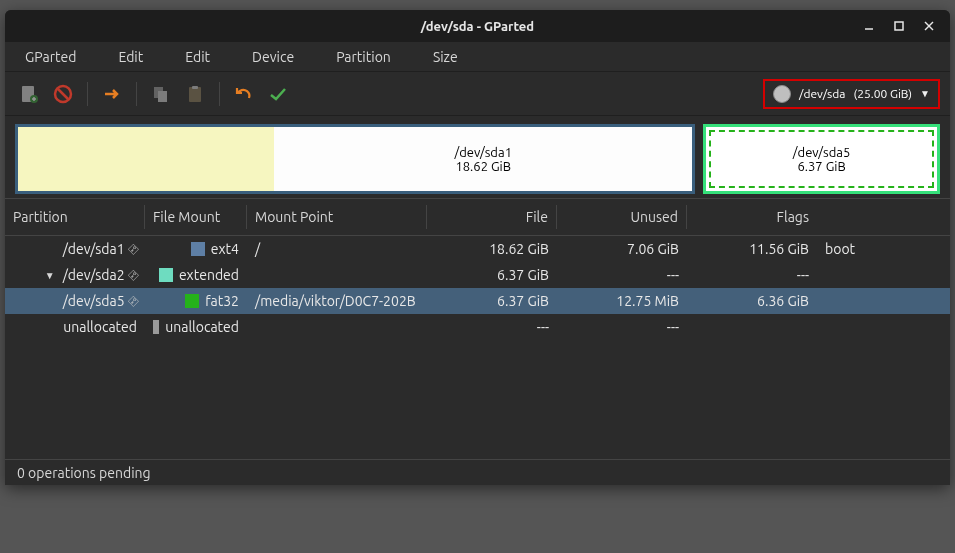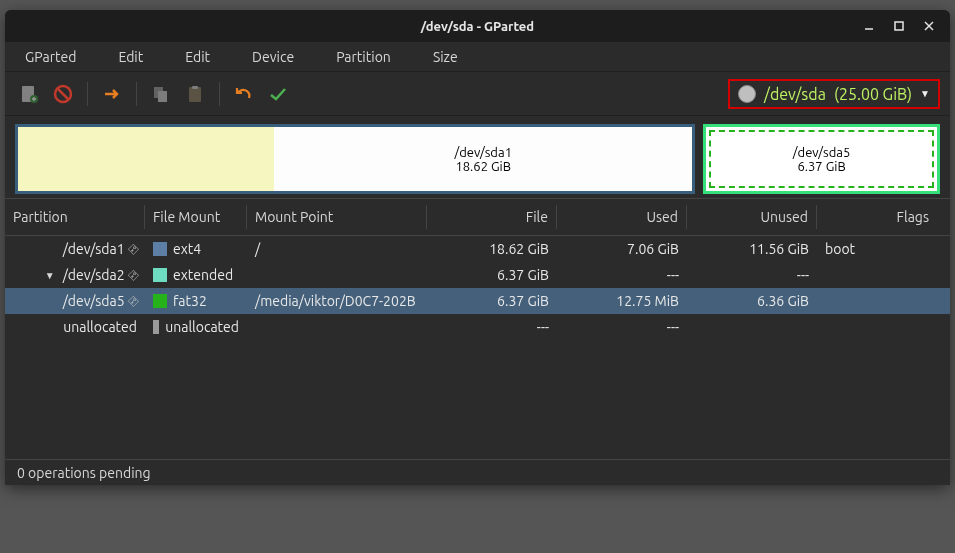--- a/index.html
+++ b/index.html
@@ -9,21 +9,21 @@
 .titlebar-title { color: #e6e6e6; font-size: 13px; font-weight: 600; }
 .window-controls { position: absolute; right: 6px; display: flex; gap: 0; }
 .win-btn { width: 30px; height: 24px; display: flex; align-items: center; justify-content: center; color: #e6e6e6; font-size: 11px; cursor: pointer; }
 .menubar { height: 30px; background: #2b2b2b; display: flex; align-items: center; padding: 0 10px; gap: 22px; border-bottom: 1px solid #1f1f1f; }
 .menu-item { color: #d7d7d7; font-size: 14px; padding: 4px 10px; cursor: pointer; }
 .toolbar { height: 44px; background: #2b2b2b; display: flex; align-items: center; padding: 0 10px; gap: 6px; border-bottom: 1px solid #1f1f1f; }
 .tool-btn { width: 28px; height: 28px; display: flex; align-items: center; justify-content: center; cursor: pointer; }
 .tool-disabled { opacity: 0.5; cursor: default; }
 .device-selector { margin-left: auto; border: 2px solid #d40000; padding: 4px 8px; display: flex; align-items: center; gap: 8px; background: #2b2b2b; }
 .disk-icon { width: 18px; height: 18px; background: #bfbfbf; border-radius: 50%; border: 1px solid #8a8a8a; display: inline-block; }
-.device-text { color: #bef264; font-size: 16px; }
+.device-text { color: #ffffff; font-size: 12px; }
 .chevron { color: #f0f0f0; font-size: 10px; }
 .partition-graph { height: 70px; margin: 8px 10px 4px 10px; display: flex; gap: 8px; }
 .part-block { border: 3px solid; display: flex; flex-direction: column; align-items: center; justify-content: center; color: #000; font-size: 13px; cursor: pointer; }
 .part-sda1 { flex: 74.5; border-color: #3a5f7d; background: #fdfdfd; display: flex; flex-direction: row; }
 .part-sda1-used { width: 38%; height: 100%; background: #f6f6c0; }
 .part-sda1-labels { flex:1; display:flex; flex-direction:column; align-items:center; justify-content:center; }
 .part-sda5 { flex: 25.5; border-color: #35e07a; background: #fff; position: relative; }
 .part-sda5-inner { position:absolute; inset:3px; border: 2px dashed #25b21a; display:flex; flex-direction:column; align-items:center; justify-content:center; background:#fff; }
 .table-header { display: grid; grid-template-columns: 140px 102px 180px 130px 130px 130px 120px; background: #2b2b2b; padding: 6px 0; border-top: 1px solid #444; border-bottom: 1px solid #444; color: #d7d7d7; font-size: 14px; }
 .th { padding: 4px 8px; border-right: 1px solid #444; }
@@ -31,21 +31,21 @@
 .table-body { flex:1; background: #2b2b2b; overflow-y: auto; }
 .trow { display: grid; grid-template-columns: 140px 102px 180px 130px 130px 130px 120px; color: #e8e8e8; font-size: 14px; padding: 2px 0; cursor: pointer; }
 .trow.selected { background: #44607a; }
 .td { padding: 3px 8px; overflow: hidden; white-space: nowrap; }
 .td-r { text-align: right; }
 .part-name { display:flex; align-items:center; justify-content: flex-end; gap: 4px; }
 .indent1 { padding-left: 0; }
 .indent2 { padding-left: 22px; }
 .expander { color:#d7d7d7; font-size:10px; margin-right:4px; }
 .key-icon { font-size:11px; color:#ccc; transform: rotate(45deg); display:inline-block; }
-.fs-cell { display:flex; align-items:center; gap:6px; justify-content:flex-start; }
+.fs-cell { display:flex; align-items:center; gap:6px; justify-content:flex-end; }
 .fs-swatch { width:14px; height:14px; display:inline-block; }
 .sw-ext4 { background:#5e7fa5; }
 .sw-extended { background:#6edcc0; }
 .sw-fat32 { background:#25b21a; }
 .sw-unalloc { background:#9a9a9a; }
 .statusbar { height: 26px; background: #2b2b2b; border-top: 1px solid #444; display:flex; align-items:center; padding:0 12px; color:#d7d7d7; font-size:14px; }
 
 
 .svg-icon { display:block; }
 </style>
@@ -152,21 +152,20 @@
         <div>6.37 GiB</div>
       </div>
     </div>
   </div>
 
   <div class="table-header">
     <div class="th">Partition</div>
     <div class="th">File Mount</div>
     <div class="th">Mount Point</div>
     <div class="th th-r">File</div>
-    <div class="th th-r">Used</div>
     <div class="th th-r">Unused</div>
     <div class="th th-r" style="border-right:none">Flags</div>
   </div>
 
   <div class="table-body" id="table-body">
       <div class="trow">
         <div class="td part-name">
           <span class="indent1">/dev/sda1</span>
           <span class="key-icon">⚿</span>
         </div>

